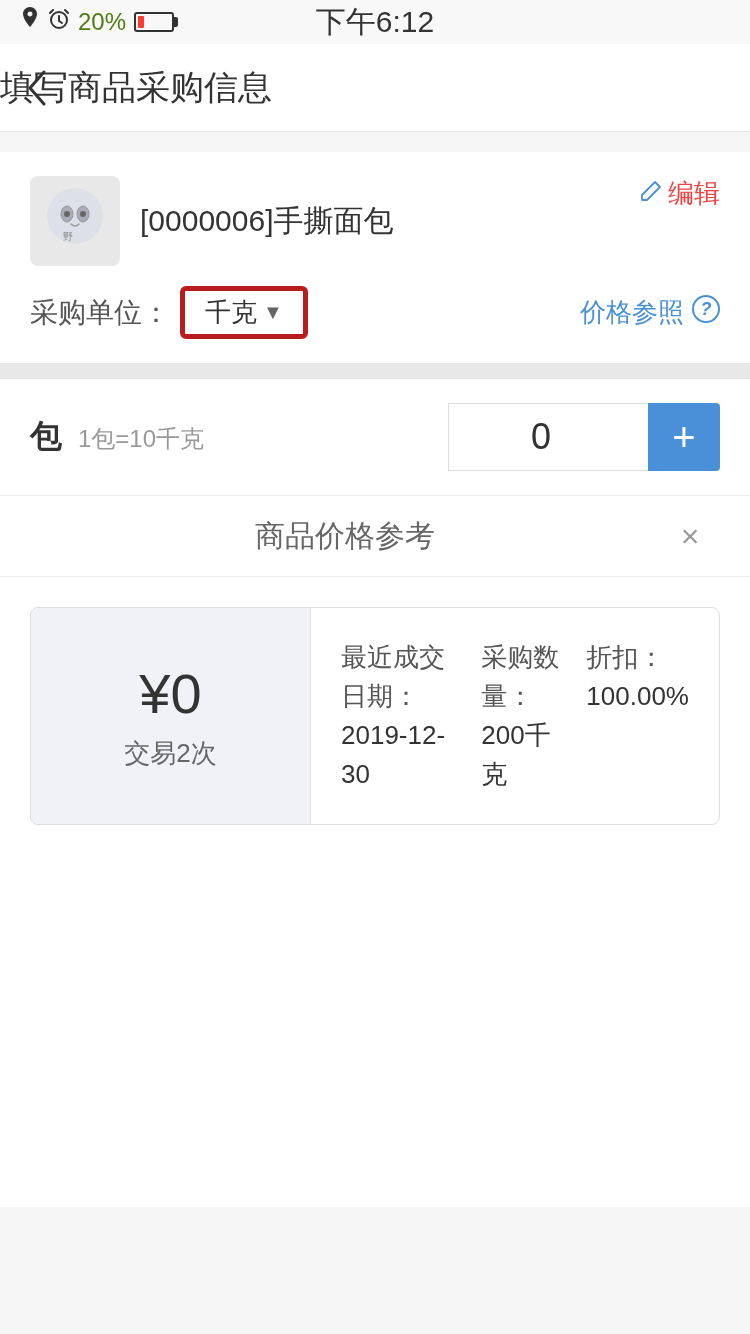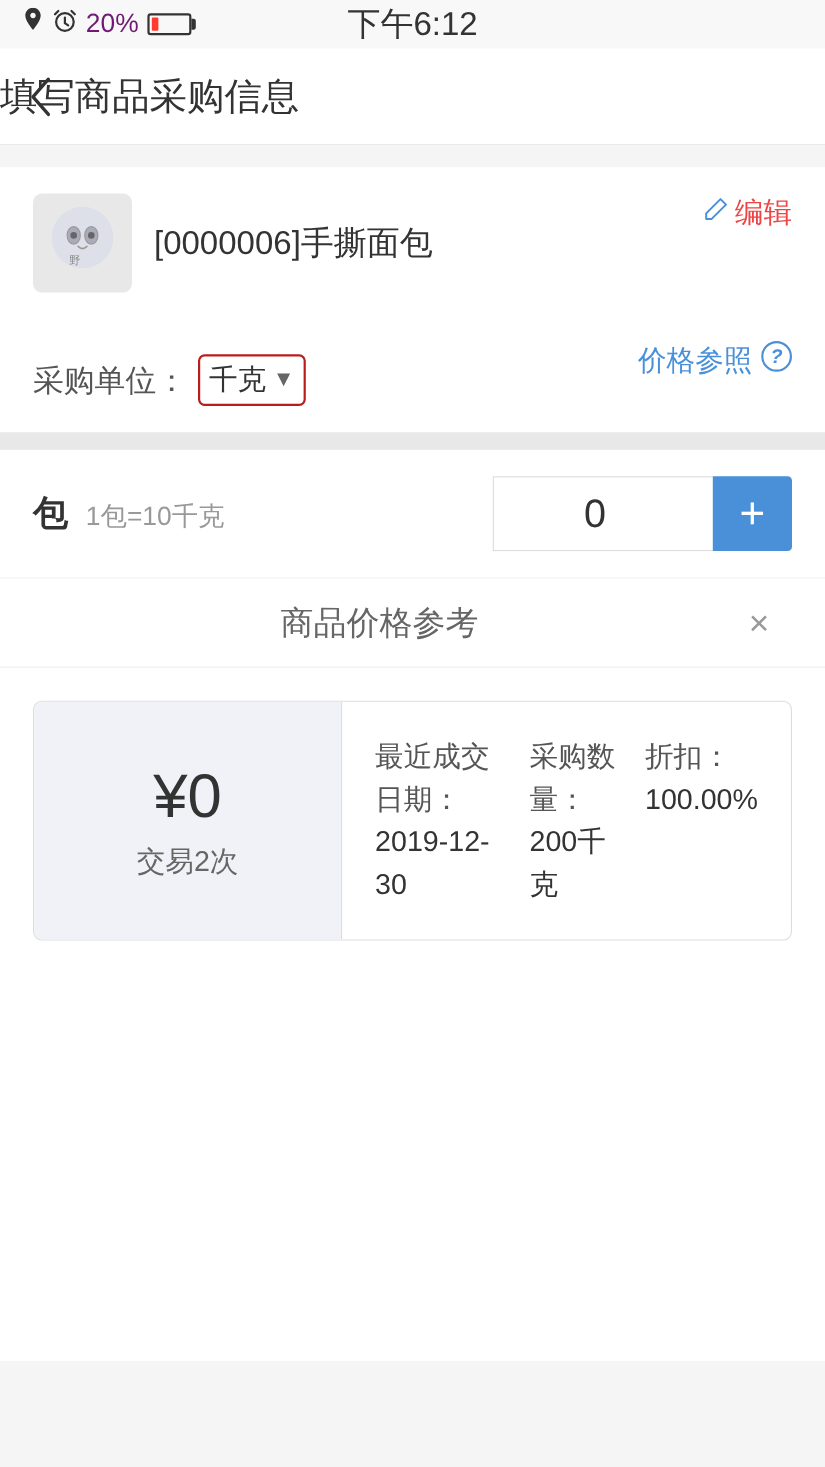--- a/index.html
+++ b/index.html
@@ -36,21 +36,21 @@
       color: #333;
       position: absolute;
       left: 50%;
       transform: translateX(-50%);
     }
     .status-right {
       display: flex;
       align-items: center;
       gap: 8px;
       font-size: 24px;
-      color: #701a75;
+      color: #4d7c0f;
     }
     .battery {
       display: inline-flex;
       align-items: center;
       gap: 2px;
     }
     .battery-body {
       width: 40px;
       height: 20px;
       border: 2px solid #333;
@@ -153,29 +153,28 @@
       align-items: center;
       justify-content: space-between;
       margin-top: 20px;
     }
     .unit-label {
       font-size: 28px;
       color: #555;
       display: flex;
       align-items: center;
       gap: 10px;
-      margin-top: 36px;
     }
     .unit-select {
       display: inline-flex;
       align-items: center;
       gap: 6px;
-      border: 2px solid #b91c1c;
+      border: 5px solid #b91c1c;
       border-radius: 6px;
-      padding: 4px 8px;
+      padding: 4px 20px;
       font-size: 26px;
       color: #333;
       background: white;
       cursor: pointer;
     }
     .unit-select-arrow {
       font-size: 20px;
       color: #666;
     }
     .price-ref-btn {

